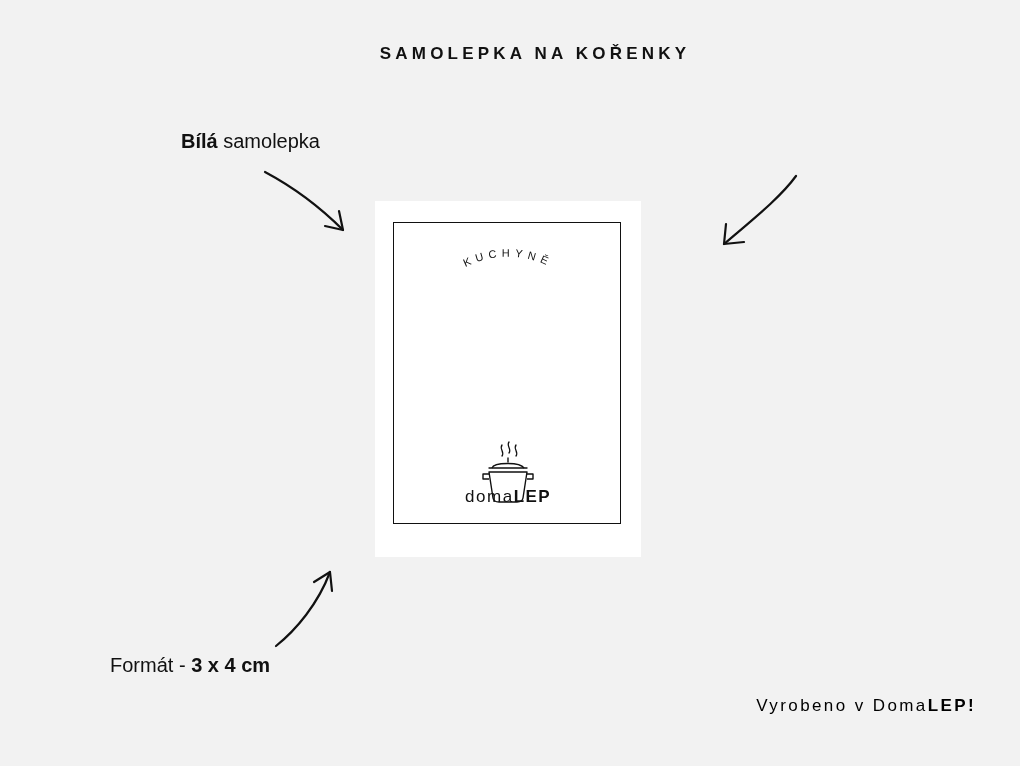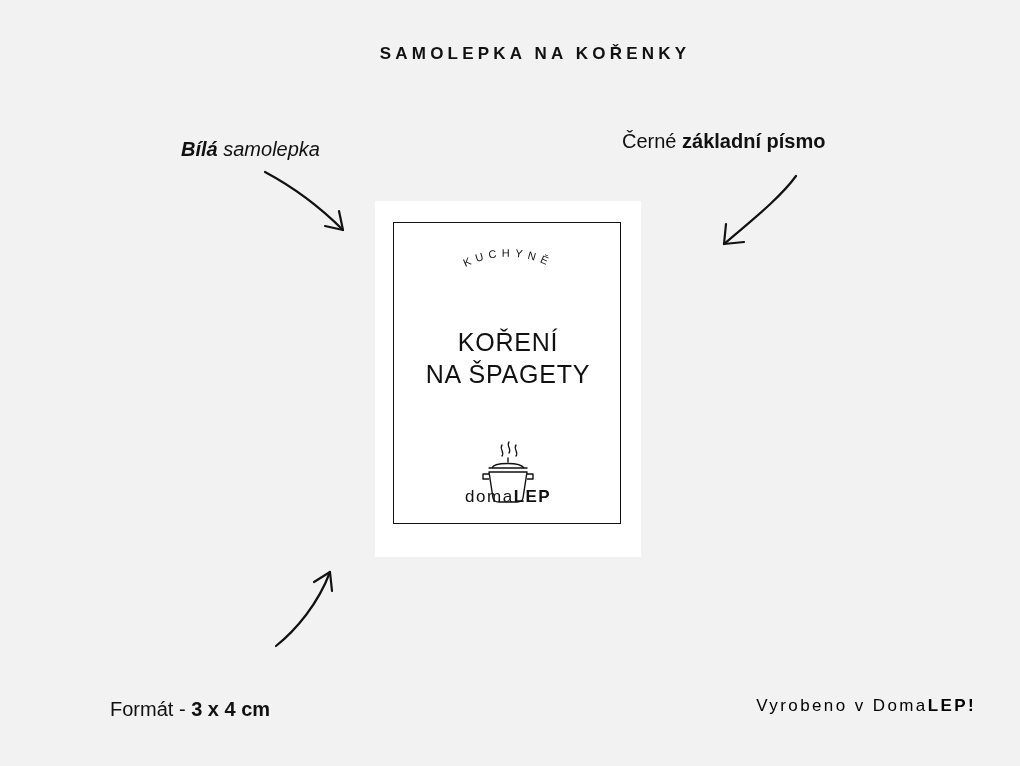--- a/index.html
+++ b/index.html
@@ -38,23 +38,23 @@
   
   .ann {
     position: absolute;
     font-size: 20px;
     color: #111;
     white-space: nowrap;
   }
   .ann .b { font-weight: bold; }
   .ann .n { font-weight: normal; }
 
-  .ann-white   { left: 181px; top: 138px; font-style: italic; }
+  .ann-white   { left: 181px; top: 130px; }
   .ann-black   { left: 622px; top: 130px; }
-  .ann-format  { left: 110px; top: 654px; margin-top: 44px; }
+  .ann-format  { left: 110px; top: 654px; }
 
   
   .arrow {
     position: absolute;
     pointer-events: none;
   }
 
   
   .sticker-outer {
     position: absolute;
@@ -137,47 +137,40 @@
 
   <div class="ann ann-white">
     <span class="b">Bílá</span><span class="n"> samolepka</span>
   </div>
 
   <svg class="arrow" style="left:255px; top:160px;" width="110" height="95" viewBox="0 0 110 95">
     <path d="M10 12 C 40 28, 68 50, 88 70" stroke="#111" stroke-width="2.2" fill="none" stroke-linecap="round"></path>
     <path d="M88 70 L 70 66 M88 70 L 84 51" stroke="#111" stroke-width="2.2" fill="none" stroke-linecap="round"></path>
   </svg>
 
-  <div class="ann ann-black">
-    <span class="n">Černé </span><span class="b">základní písmo</span>
-  </div>
 
   <svg class="arrow" style="left:700px; top:168px;" width="110" height="95" viewBox="0 0 110 95">
     <path d="M96 8 C 80 30, 52 52, 24 76" stroke="#111" stroke-width="2.2" fill="none" stroke-linecap="round"></path>
     <path d="M24 76 L 44 74 M24 76 L 26 56" stroke="#111" stroke-width="2.2" fill="none" stroke-linecap="round"></path>
   </svg>
 
   <div class="sticker-outer">
     <div class="sticker-inner">
 
       <div class="kitchen-word">
         <svg width="228" height="74" viewBox="0 0 228 74">
           <defs>
             <path id="kicker-arc" d="M 44 66 A 92 92 0 0 1 184 66" fill="none"></path>
           </defs>
           <text font-family="Liberation Sans, sans-serif" font-size="11" letter-spacing="5" fill="#111">
             <textPath href="#kicker-arc" startOffset="50%" text-anchor="middle">KUCHYNĚ</textPath>
           </text>
         </svg>
       </div>
 
-      <div class="sticker-head">
-        <div>KOŘENÍ</div>
-        <div>NA ŠPAGETY</div>
-      </div>
 
       <div class="pot-wrap">
         <svg width="64" height="68" viewBox="0 0 64 68">
 
           <path d="M26 4 c -3 4, 3 7, 0 11" stroke="#111" stroke-width="1.3" fill="none" stroke-linecap="round"></path>
           <path d="M33 1 c -3 4, 3 7, 0 11" stroke="#111" stroke-width="1.3" fill="none" stroke-linecap="round"></path>
           <path d="M40 4 c -3 4, 3 7, 0 11" stroke="#111" stroke-width="1.3" fill="none" stroke-linecap="round"></path>
 
           <path d="M32 21 v -4" stroke="#111" stroke-width="1.4" stroke-linecap="round"></path>
 

